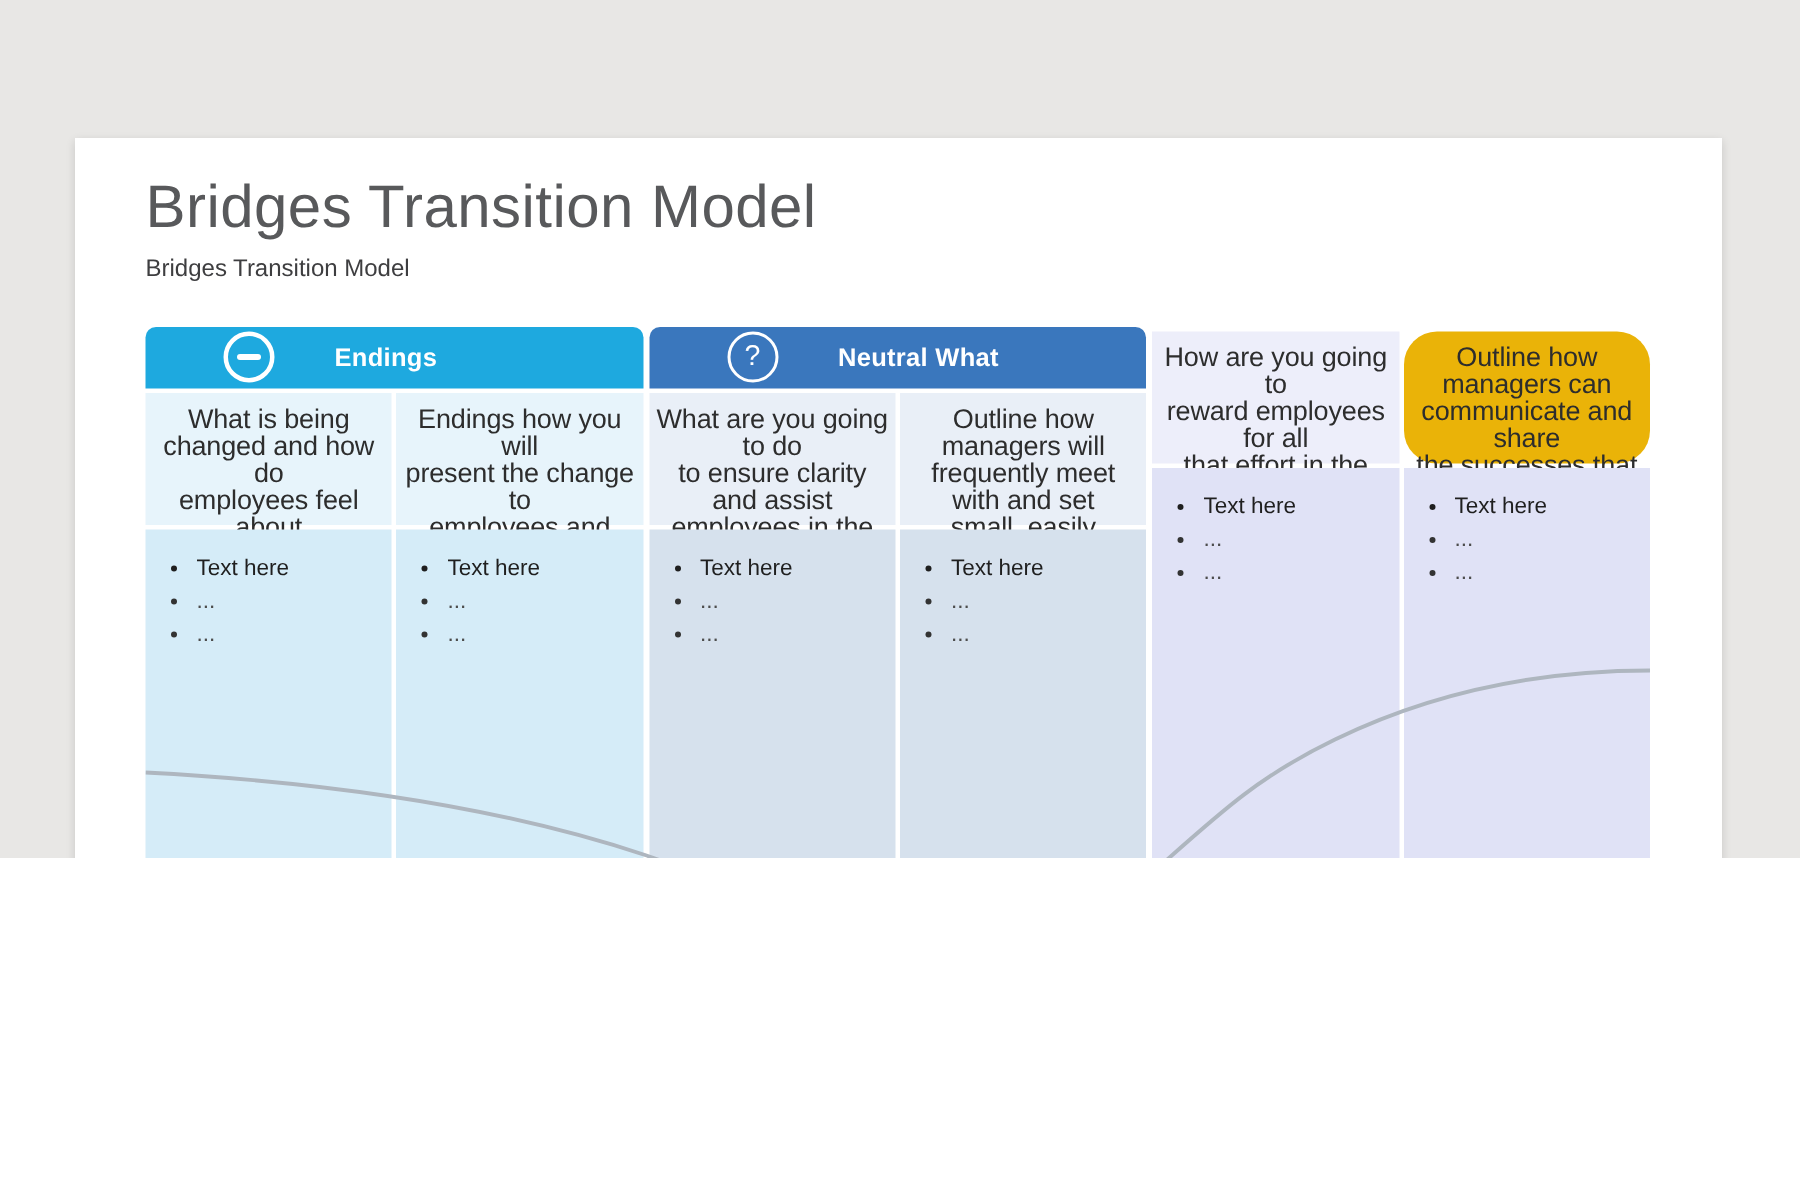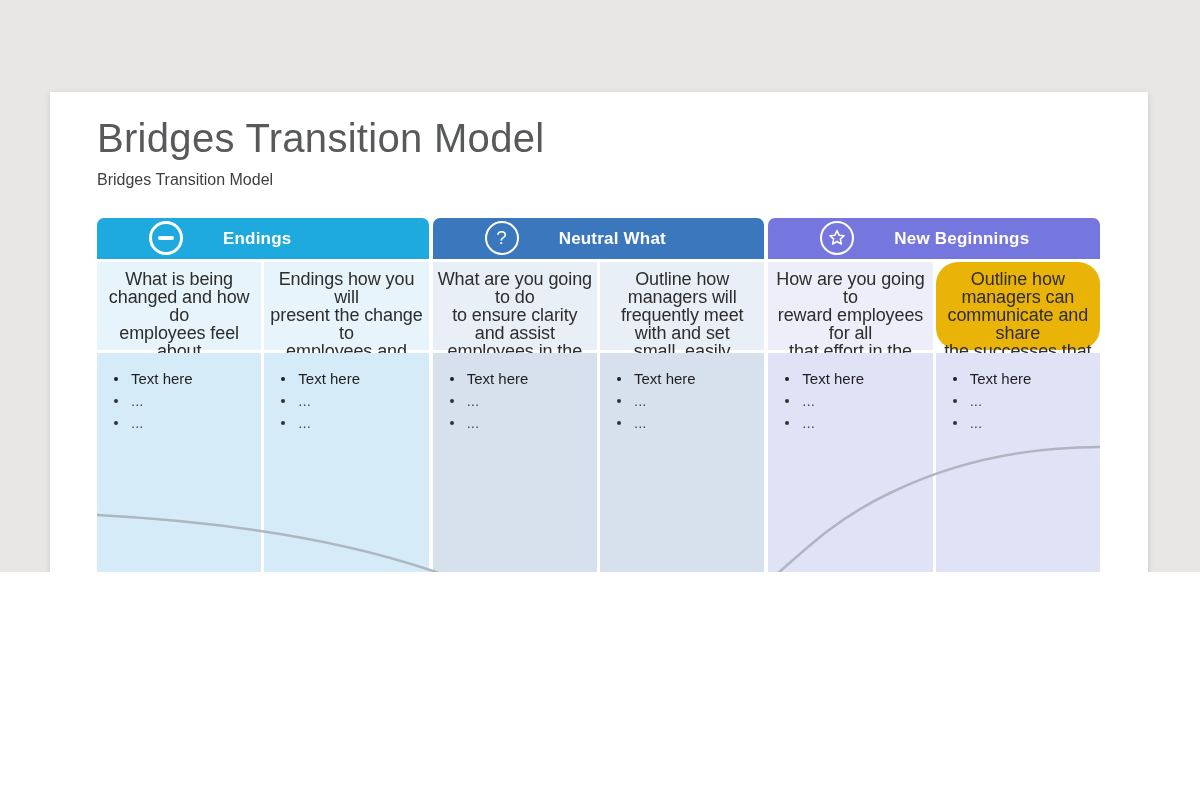--- a/index.html
+++ b/index.html
@@ -6,21 +6,21 @@
   html,body { width:1200px; height:800px; }
   body { font-family: "Liberation Sans", sans-serif; }
   .stage { position:relative; width:1200px; height:572px; background:#e8e7e5; overflow:hidden; }
   .card  { position:absolute; left:50px; top:92px; width:1098px; height:618px;
            background:#ffffff; box-shadow:0 2px 6px rgba(0,0,0,.14);
            padding:0 48px 0 47px; }
   .title    { margin-top:24px; font-size:40px; line-height:44px; font-weight:400;
               color:#58595b; letter-spacing:.3px; }
   .subtitle { margin-top:10px; font-size:16px; line-height:20px; color:#3e3e40; }
 
-  .table   { position:relative; margin-top:28px; height:455px; display:flex; gap:4px;justify-content:flex-end; }
+  .table   { position:relative; margin-top:28px; height:455px; display:flex; gap:4px; }
   .section { flex:1 1 0; display:flex; flex-direction:column; min-width:0; }
 
   .hdr { position:relative; height:41px; flex:0 0 41px; border-radius:7px 7px 0 0;
          display:flex; align-items:center; }
   .hdr-label { width:100%; padding-left:126px; font-size:17px; font-weight:700;
                color:#fff; letter-spacing:.2px; text-align:left; }
   .icon-circle { position:absolute; left:52px; top:3px; width:34px; height:34px;
                  border:3px solid #fff; border-radius:50%;
                  display:flex; align-items:center; justify-content:center; }
   .minus-bar { width:16px; height:3.5px; background:#fff; border-radius:2px; }
@@ -159,28 +159,20 @@
               <li class="muted">
                   <span class="dot"></span>
                   <span>...</span>
                 </li>
             </ul>
           </div>
         </div>
       </div>
 
       <div class="section">
-        <div class="hdr" style="background: rgb(117, 119, 223);">
-          <span class="icon-circle" style="border-width:2.5px;">
-            <svg class="star-svg" viewBox="0 0 24 24">
-              <path d="M12 3 L14.47 8.6 L20.56 9.22 L15.99 13.3 L17.29 19.28 L12 16.2 L6.71 19.28 L8.01 13.3 L3.44 9.22 L9.53 8.6 Z" fill="none" stroke="#ffffff" stroke-width="1.8" stroke-linejoin="round"></path>
-            </svg>
-          </span>
-          <span class="hdr-label">New Beginnings</span>
-        </div>
         <div class="qrow">
           <div class="qcell" style="background: rgb(237, 238, 250);">How are you going to
 reward employees for all
 that effort in the difficult
 time?</div>
           <div class="qcell" style="background: #eab308; border-radius: 22px;">Outline how managers can
 communicate and share
 the successes that are a
 result of the change.</div>
         </div>

